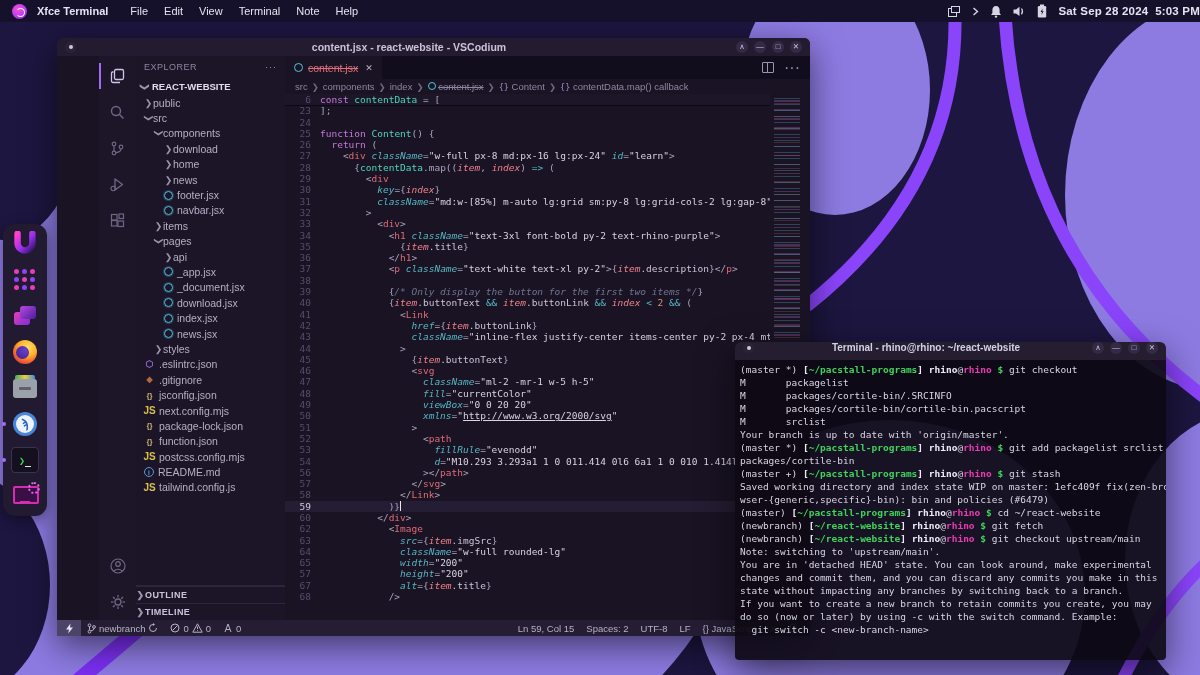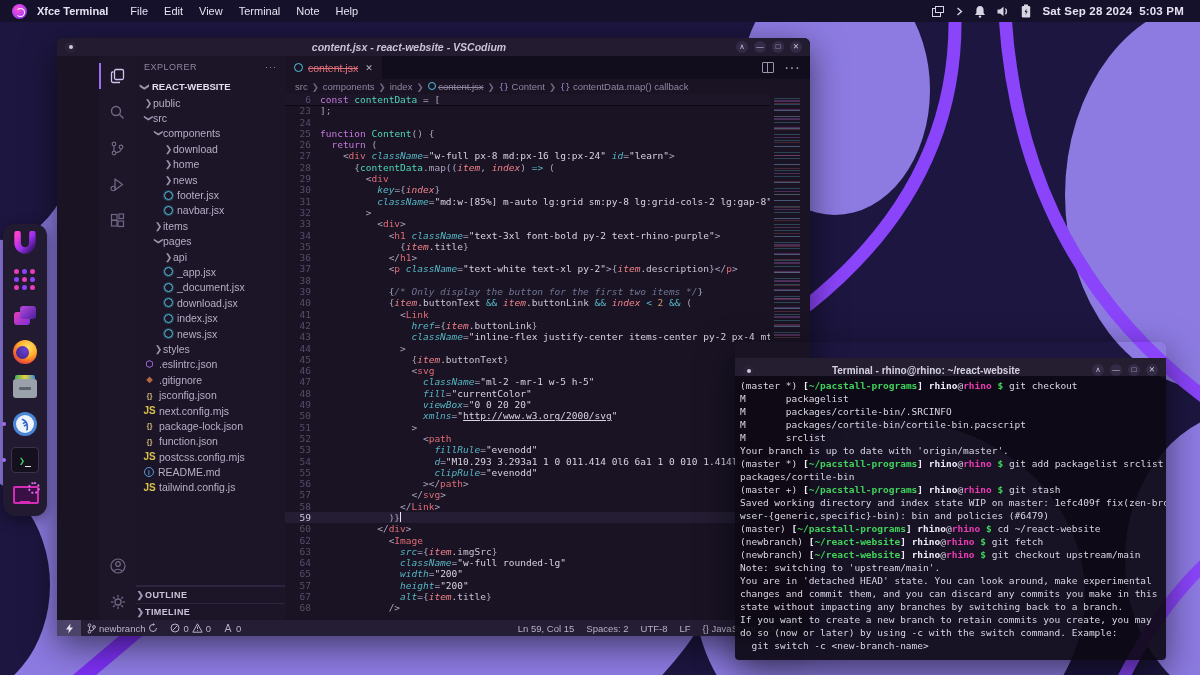--- a/index.html
+++ b/index.html
@@ -7,21 +7,21 @@
   #wallpaper{position:absolute;inset:0;z-index:0;}
 
   
   #panel{position:absolute;left:0;top:0;width:1200px;height:22px;background:#16112a;z-index:40;
          display:flex;align-items:center;color:#e6e2f2;font-size:11px;}
   .panel-logo{width:15px;height:15px;border-radius:50%;margin:0 10px 0 12px;
       background:radial-gradient(circle at 40% 35%,#ff4fd8,#b13cf0 60%,#5a1ca8);position:relative;}
   .panel-logo:after{content:"";position:absolute;left:4px;top:4px;width:7px;height:7px;border:1.5px solid #fff;border-radius:50%;border-left-color:transparent;}
   .panel-app{font-weight:bold;margin-right:14px;}
   .menu-item{margin:0 8px;cursor:default;}
-  #panel-right{margin-left:auto;display:flex;align-items:center;gap:11px;padding-right:16px;}
+  #panel-right{margin-left:auto;display:flex;align-items:center;gap:11px;padding-right:0;}
   #panel-right svg{display:block}
   .clock{font-weight:bold;font-size:11.5px;letter-spacing:.2px;white-space:pre;}
 
   
   #dock{position:absolute;left:3px;top:224px;width:44px;background:#221a30;border-radius:12px;
         z-index:30;display:flex;flex-direction:column;align-items:center;padding:5px 0;gap:6px;box-shadow:0 4px 14px rgba(0,0,0,.4);}
   .dock-item{width:32px;height:30px;display:flex;align-items:center;justify-content:center;position:relative;}
   .dock-item .run-dot{position:absolute;left:-7px;top:13px;width:4px;height:4px;border-radius:50%;background:#a06cf2;}
   .ic-grid{display:grid;grid-template-columns:repeat(3,6px);grid-auto-rows:6px;gap:2px;}
   .ic-grid i{width:5px;height:5px;border-radius:50%;}
@@ -54,21 +54,21 @@
   .wbtn{width:12px;height:12px;border-radius:50%;background:#332b46;color:#cfc8dd;font-size:7.5px;
         display:flex;align-items:center;justify-content:center;line-height:1;}
   .win-dot{width:11px;height:11px;border-radius:50%;background:#2a2338;position:relative;margin-right:6px;}
   .win-dot:after{content:"";position:absolute;left:3.5px;top:3.5px;width:4px;height:4px;border-radius:50%;background:#cfc8dd;}
 
   
   #vscodium{position:absolute;left:57px;top:38px;width:753px;height:598px;z-index:10;
       background:#191324;border-radius:6px 6px 0 0;box-shadow:0 10px 34px rgba(0,0,0,.55);
       display:flex;flex-direction:column;overflow:hidden;}
   #vs-titlebar{height:18px;background:#231c31;display:flex;align-items:center;padding:0 8px;flex:none;}
-  #vs-title{flex:1;text-align:center;color:#cac4da;font-size:10.5px;font-weight:bold;font-style:italic;}
+  #vs-title{flex:1;text-align:center;color:#cac4da;font-size:10.5px;font-weight:bold;}
   #vs-main{flex:1;display:flex;min-height:0;margin-left:42px;}
   #activitybar{width:37px;background:#1d1629;flex:none;display:flex;flex-direction:column;align-items:center;padding-top:2px;}
   .act-item{width:37px;height:36px;display:flex;align-items:center;justify-content:center;color:#6e6884;position:relative;}
   .act-item.active{color:#cfc4ec;}
   .act-item.active:before{content:"";position:absolute;left:0;top:5px;bottom:5px;width:2px;background:#a06cf2;}
   .act-spacer{flex:1;}
   #sidebar{width:149px;background:#1b1527;flex:none;display:flex;flex-direction:column;font-size:10.5px;color:#b5afc6;min-height:0;}
   #sb-header{height:22px;display:flex;align-items:center;padding:0 8px;color:#8d87a0;font-size:9px;letter-spacing:.5px;flex:none;}
   #sb-header .dots{margin-left:auto;letter-spacing:1px;color:#9a94ae;}
   #sb-root{display:flex;align-items:center;height:17px;font-weight:bold;color:#e2ddf0;font-size:9.5px;padding-left:4px;flex:none;}
@@ -124,21 +124,21 @@
         repeating-linear-gradient(180deg,transparent 0 5px,rgba(224,108,117,.3) 5px 6.5px,transparent 6.5px 13px);}
 
   #vs-statusbar{height:16px;background:#241d33;flex:none;display:flex;align-items:center;font-size:9.5px;color:#b8b2c8;overflow:hidden;}
   #remote-box{height:16px;width:24px;background:#4b4368;display:flex;align-items:center;justify-content:center;flex:none;color:#e8e4f4;}
   .sb-item{display:flex;align-items:center;gap:3px;margin:0 6px;white-space:nowrap;}
   #vs-status-right{margin-left:auto;display:flex;align-items:center;padding-right:6px;}
 
   
   #terminal{position:absolute;left:735px;top:342px;width:431px;height:318px;z-index:20;
       border-radius:6px 6px 4px 4px;box-shadow:0 12px 36px rgba(0,0,0,.55);display:flex;flex-direction:column;overflow:hidden;}
-  #term-titlebar{height:18px;background:#241e30;display:flex;align-items:flex-end;padding:0 8px;flex:none;margin-top:16px;}
+  #term-titlebar{height:18px;background:#241e30;display:flex;align-items:flex-start;padding:0 8px;flex:none;}
   #term-title{flex:1;text-align:center;color:#d6d0e4;font-size:10px;font-weight:bold;}
   #term-body{flex:1;background:rgba(13,9,20,.92);padding:3px 5px;font-family:"DejaVu Sans Mono",monospace;
       font-size:9.5px;line-height:13px;white-space:pre;overflow:hidden;}
   .tm-w{color:#dad6e4;} .tm-wb{color:#efecf8;font-weight:bold;}
   .tm-g{color:#3fd35a;font-weight:bold;} .tm-m{color:#ea3cb3;font-weight:bold;}
 </style>
 </head>
 <body>
 
 <div id="screen">
@@ -500,21 +500,20 @@
                 <div class="cl"><span class="ln">45</span><span><span class="tk-p">                {</span><span class="tk-i">item</span><span class="tk-w">.buttonText</span><span class="tk-p">}</span></span></div>
                 <div class="cl"><span class="ln">46</span><span><span class="tk-p">                &lt;</span><span class="tk-t">svg</span></span></div>
                 <div class="cl"><span class="ln">47</span><span><span class="tk-w">                  </span><span class="tk-a">className</span><span class="tk-p">=</span><span class="tk-s">"ml-2 -mr-1 w-5 h-5"</span></span></div>
                 <div class="cl"><span class="ln">48</span><span><span class="tk-w">                  </span><span class="tk-a">fill</span><span class="tk-p">=</span><span class="tk-s">"currentColor"</span></span></div>
                 <div class="cl"><span class="ln">49</span><span><span class="tk-w">                  </span><span class="tk-a">viewBox</span><span class="tk-p">=</span><span class="tk-s">"0 0 20 20"</span></span></div>
                 <div class="cl"><span class="ln">50</span><span><span class="tk-w">                  </span><span class="tk-a">xmlns</span><span class="tk-p">=</span><span class="tk-s">"</span><span class="tk-u">http://www.w3.org/2000/svg</span><span class="tk-s">"</span></span></div>
                 <div class="cl"><span class="ln">51</span><span><span class="tk-p">                &gt;</span></span></div>
                 <div class="cl"><span class="ln">52</span><span><span class="tk-p">                  &lt;</span><span class="tk-t">path</span></span></div>
                 <div class="cl"><span class="ln">53</span><span><span class="tk-w">                    </span><span class="tk-a">fillRule</span><span class="tk-p">=</span><span class="tk-s">"evenodd"</span></span></div>
                 <div class="cl"><span class="ln">54</span><span><span class="tk-w">                    </span><span class="tk-a">d</span><span class="tk-p">=</span><span class="tk-s">"M10.293 3.293a1 1 0 011.414 0l6 6a1 1 0 010 1.414l-6 6a1 1 0 01-1.414-</span></span></div>
-                <div class="cl"><span class="ln">55</span><span><span class="tk-w">                    </span><span class="tk-a">clipRule</span><span class="tk-p">=</span><span class="tk-s">"evenodd"</span></span></div>
                 <div class="cl"><span class="ln">56</span><span><span class="tk-p">                  &gt;&lt;/</span><span class="tk-t">path</span><span class="tk-p">&gt;</span></span></div>
                 <div class="cl"><span class="ln">57</span><span><span class="tk-p">                &lt;/</span><span class="tk-t">svg</span><span class="tk-p">&gt;</span></span></div>
                 <div class="cl"><span class="ln">58</span><span><span class="tk-p">              &lt;/</span><span class="tk-t">Link</span><span class="tk-p">&gt;</span></span></div>
                 <div class="cl current"><span class="ln">59</span><span><span class="tk-p">            )}</span><span class="cursor"></span></span></div>
                 <div class="cl"><span class="ln">60</span><span><span class="tk-p">          &lt;/</span><span class="tk-t">div</span><span class="tk-p">&gt;</span></span></div>
                 <div class="cl"><span class="ln">62</span><span><span class="tk-p">            &lt;</span><span class="tk-t">Image</span></span></div>
                 <div class="cl"><span class="ln">63</span><span><span class="tk-w">              </span><span class="tk-a">src</span><span class="tk-p">={</span><span class="tk-i">item</span><span class="tk-w">.imgSrc</span><span class="tk-p">}</span></span></div>
                 <div class="cl"><span class="ln">64</span><span><span class="tk-w">              </span><span class="tk-a">className</span><span class="tk-p">=</span><span class="tk-s">"w-full rounded-lg"</span></span></div>
                 <div class="cl"><span class="ln">65</span><span><span class="tk-w">              </span><span class="tk-a">width</span><span class="tk-p">=</span><span class="tk-s">"200"</span></span></div>
                 <div class="cl"><span class="ln">57</span><span><span class="tk-w">              </span><span class="tk-a">height</span><span class="tk-p">=</span><span class="tk-s">"200"</span></span></div>

